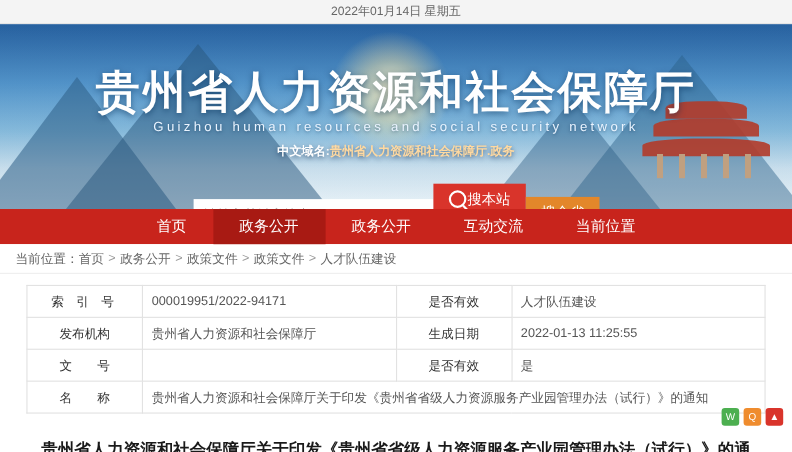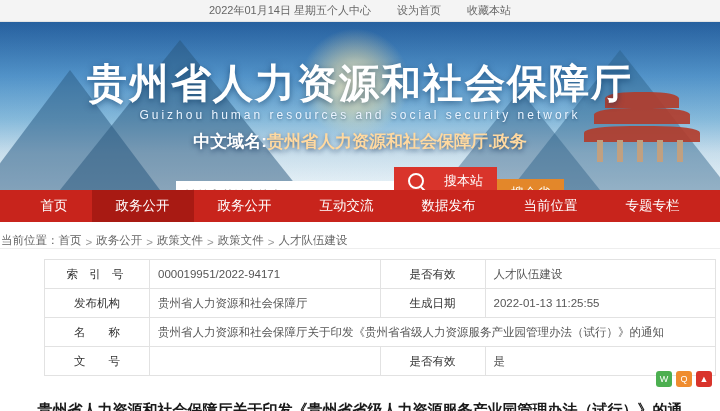--- a/index.html
+++ b/index.html
@@ -48,61 +48,61 @@
     font-family:"Liberation Serif","DejaVu Serif",serif;
     font-weight:bold;font-size:40px;letter-spacing:2px;
     color:#fff;text-shadow:0 2px 6px rgba(0,40,80,.55);
   }
   .banner-sub{
     position:absolute;top:86px;left:0;right:0;text-align:center;
     font-size:12px;letter-spacing:3px;color:#eaf4ff;text-shadow:0 1px 3px rgba(0,40,80,.5);
   }
   .banner-domain{
     position:absolute;top:108px;left:0;right:0;text-align:center;
-    font-size:17px;font-weight:bold;color:#fff;text-shadow:0 2px 5px rgba(0,30,70,.6);
+    font-size:11px;font-weight:bold;color:#fff;text-shadow:0 2px 5px rgba(0,30,70,.6);
   }
   .banner-domain .red{color:#ffd9a0;}
   .searchwrap{
     position:absolute;left:176px;top:145px;display:flex;align-items:center;height:28px;
   }
   .searchbox{
     width:218px;height:28px;background:#fff;border:none;outline:none;
     padding:8px 10px;font-size:12px;color:#333;box-sizing:border-box;margin-top:28px;
   }
   .searchbox::placeholder{color:#aaa;}
   .btn-site,.btn-prov{
-    height:28px;display:flex;align-items:center;gap:20px;padding:0 14px;
+    height:28px;display:flex;align-items:center;gap:1px;padding:0 14px;
     background:#d9342b;color:#fff;font-size:13px;cursor:pointer;box-sizing:border-box;
   }
   .btn-prov{background:#e3872a;margin-top:24px;}
   .mag{
     width:12px;height:12px;border:2px solid #fff;border-radius:50%;position:relative;display:inline-block;
   }
   .mag::after{content:"";position:absolute;right:-4px;bottom:-3px;width:6px;height:2px;background:#fff;transform:rotate(45deg);}
 
   .nav{
     height:32px;background:#c8241c;display:flex;align-items:stretch;
     justify-content:center;
   }
   .nav-item{
     padding:0 24px;display:flex;align-items:center;color:#fff;font-size:13.5px;cursor:pointer;
   }
   .nav-item.active{background:#a81a13;}
 
   .crumb{
-    height:26px;display:flex;align-items:flex-end;padding:0 1px;
+    height:26px;display:flex;align-items:center;padding:0 14px;
     font-size:11.5px;color:#666;background:#fff;border-bottom:1px solid #eee;
   }
   .crumb a{color:#666;text-decoration:none;cursor:pointer;}
   .crumb .sep{margin:0 4px;color:#999;}
 
   .content{padding:10px 24px 0 24px;}
   table.meta{
     width:100%;border-collapse:collapse;table-layout:fixed;
-    font-size:11.5px;color:#333;margin-left:20px;
+    font-size:11.5px;color:#333;
   }
   table.meta td{
     border:1px solid #e2e2e2;height:22px;padding:3px 8px;
   }
   td.lbl{width:88px;text-align:center;color:#333;letter-spacing:4px;background:#fff;}
   td.lbl.nospace{letter-spacing:0;}
   td.val{color:#555;}
   .doc-title{
     margin:22px 10px 0 10px;text-align:center;font-size:15px;font-weight:bold;color:#1a1a1a;
     line-height:1.6;
@@ -114,25 +114,20 @@
     color:#fff;font-size:9px;cursor:pointer;}
   .fb-green{background:#4caf50;}
   .fb-orange{background:#ef8c2e;}
   .fb-red{background:#d9342b;}
 </style>
 </head>
 <body>
 
 <div class="topbar">
   <span>2022年01月14日 星期五</span>
-  <div class="topbar-right">
-    <span>个人中心</span>
-    <span>设为首页</span>
-    <span>收藏本站</span>
-  </div>
 </div>
 
 <div class="banner">
   <div class="sun"></div>
   <div class="mtn m1"></div>
   <div class="mtn m2"></div>
   <div class="mtn m4"></div>
   <div class="mtn m3"></div>
   <div class="pavilion">
     <div class="roof r1"></div>
@@ -157,23 +152,21 @@
       <span>搜全省</span>
     </div>
   </div>
 </div>
 
 <div class="nav">
   <div class="nav-item">首页</div>
   <div class="nav-item active">政务公开</div>
   <div class="nav-item">政务公开</div>
   <div class="nav-item">互动交流</div>
-  <div class="nav-item">数据发布</div>
   <div class="nav-item">当前位置</div>
-  <div class="nav-item">专题专栏</div>
 </div>
 
 <div class="crumb">
   <span>当前位置：</span>
   <a>首页</a>
   <span class="sep">&gt;</span>
   <a>政务公开</a>
   <span class="sep">&gt;</span>
   <a>政策文件</a>
   <span class="sep">&gt;</span>
@@ -191,29 +184,29 @@
       <td class="lbl nospace">是否有效</td>
       <td class="val">人才队伍建设</td>
     </tr>
     <tr>
       <td class="lbl nospace">发布机构</td>
       <td class="val">贵州省人力资源和社会保障厅</td>
       <td class="lbl nospace">生成日期</td>
       <td class="val">2022-01-13 11:25:55</td>
     </tr>
     <tr>
-      <td class="lbl nospace">名　　称</td>
-      <td class="val" colspan="3">贵州省人力资源和社会保障厅关于印发《贵州省省级人力资源服务产业园管理办法（试行）》的通知</td>
-    </tr>
-    <tr>
       <td class="lbl nospace">文　　号</td>
       <td class="val"></td>
       <td class="lbl nospace">是否有效</td>
       <td class="val">是</td>
     </tr>
+    <tr>
+      <td class="lbl nospace">名　　称</td>
+      <td class="val" colspan="3">贵州省人力资源和社会保障厅关于印发《贵州省省级人力资源服务产业园管理办法（试行）》的通知</td>
+    </tr>
   </tbody>
     </table>
 
   <div class="doc-title">贵州省人力资源和社会保障厅关于印发《贵州省省级人力资源服务产业园管理办法（试行）》的通知</div>
 
 </div>
 
 <div class="floatbar">
   <div class="fbtn fb-green">W</div>
   <div class="fbtn fb-orange">Q</div>

